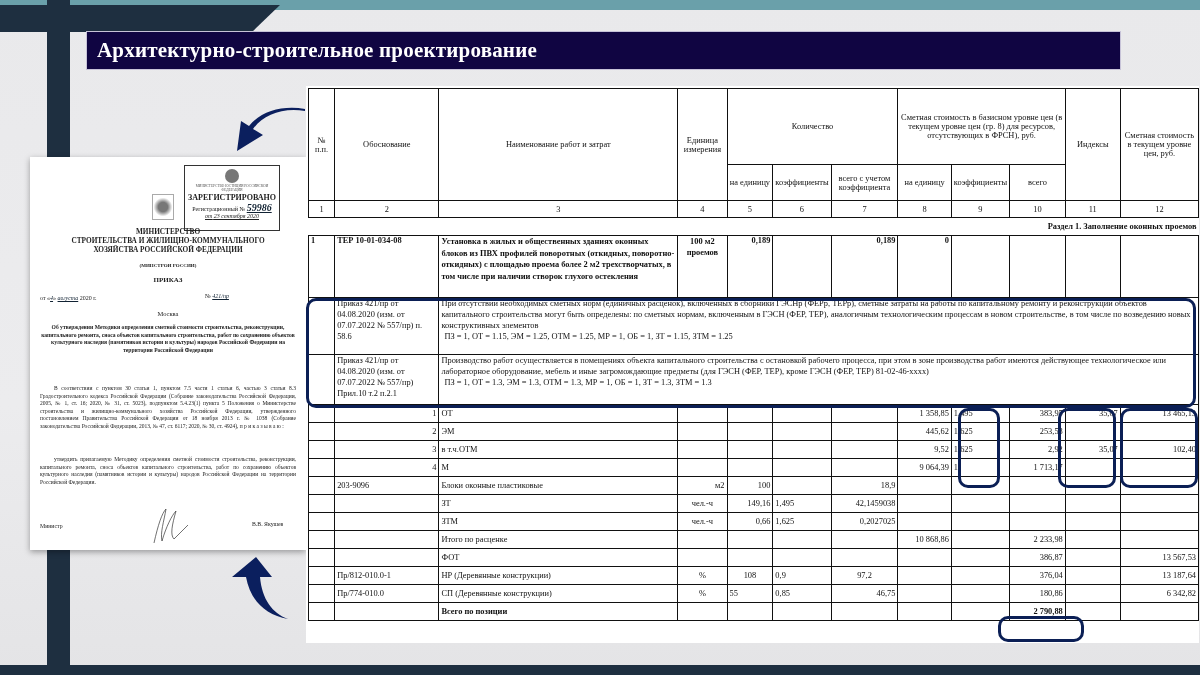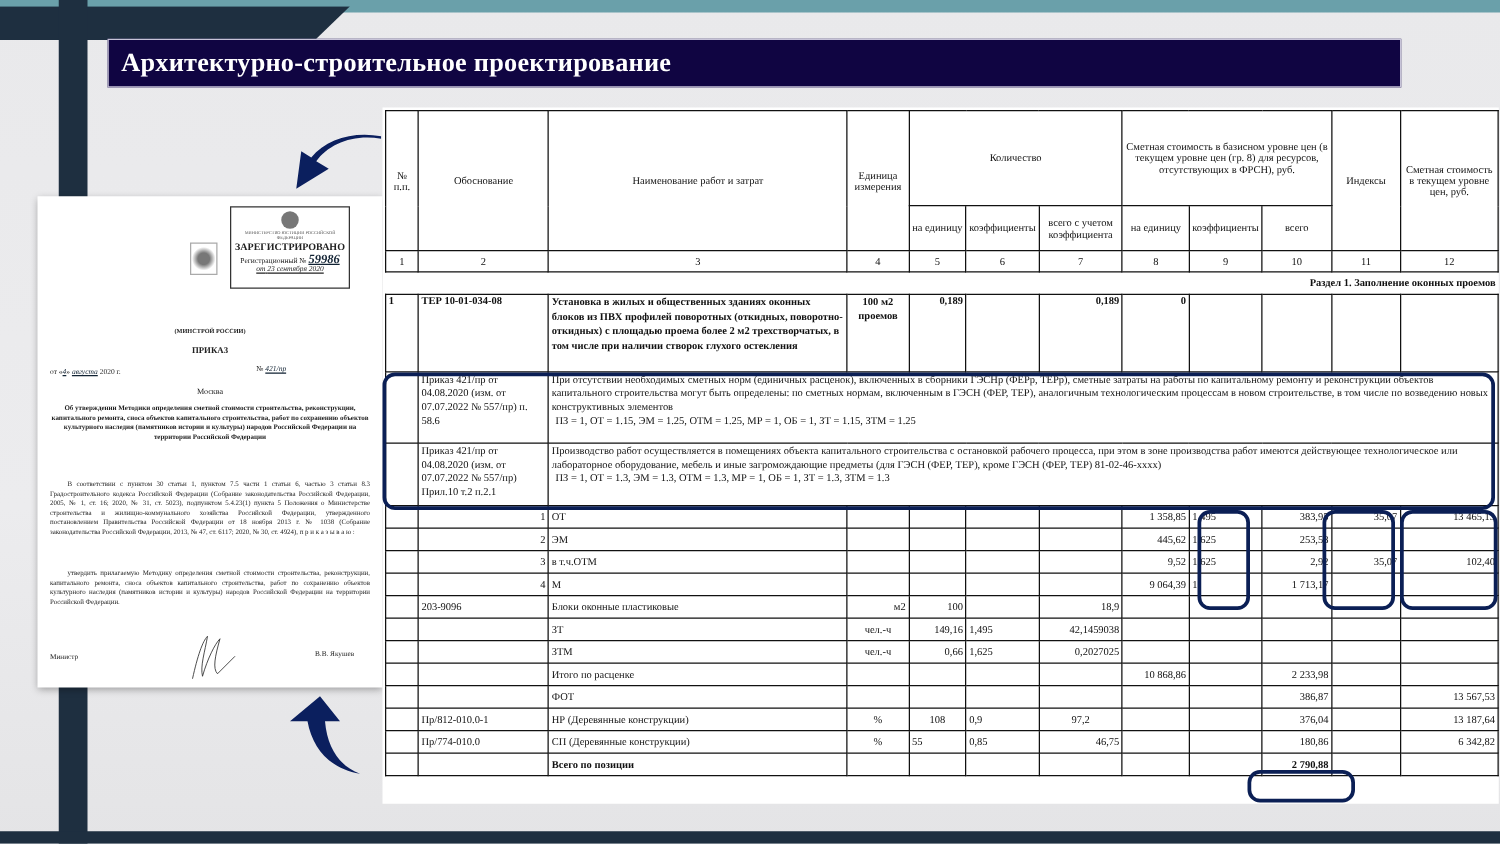--- a/index.html
+++ b/index.html
@@ -78,20 +78,25 @@
 
 <div class="abs doc">
   <div class="stamp">
     <span class="eagle"></span>
     <div class="tiny">МИНИСТЕРСТВО ЮСТИЦИИ РОССИЙСКОЙ ФЕДЕРАЦИИ</div>
     <div class="reg">ЗАРЕГИСТРИРОВАНО</div>
     <div class="regno"><span>Регистрационный №</span> <b>59986</b></div>
     <div class="regdate"><span>от</span> <span>23 сентября 2020</span></div>
   </div>
   <div class="crest"></div>
+  <div class="ministry">
+    <div>МИНИСТЕРСТВО</div>
+    <div>СТРОИТЕЛЬСТВА И ЖИЛИЩНО-КОММУНАЛЬНОГО</div>
+    <div>ХОЗЯЙСТВА РОССИЙСКОЙ ФЕДЕРАЦИИ</div>
+  </div>
   <div class="ministry-short">(МИНСТРОЙ РОССИИ)</div>
   <div class="prikaz">ПРИКАЗ</div>
   <div class="date"><span>от «</span><i>4</i><span>» </span><i>августа</i><span> 2020 г.</span></div>
   <div class="num"><span>№ </span><i>421/пр</i></div>
   <div class="city">Москва</div>
   <div class="subject">Об утверждении Методики определения сметной стоимости строительства, реконструкции, капитального ремонта, сноса объектов капитального строительства, работ по сохранению объектов культурного наследия (памятников истории и культуры) народов Российской Федерации на территории Российской Федерации</div>
   <div class="body body1">В соответствии с пунктом 30 статьи 1, пунктом 7.5 части 1 статьи 6, частью 3 статьи 8.3 Градостроительного кодекса Российской Федерации (Собрание законодательства Российской Федерации, 2005, № 1, ст. 16; 2020, № 31, ст. 5023), подпунктом 5.4.23(1) пункта 5 Положения о Министерстве строительства и жилищно-коммунального хозяйства Российской Федерации, утвержденного постановлением Правительства Российской Федерации от 18 ноября 2013 г. № 1038 (Собрание законодательства Российской Федерации, 2013, № 47, ст. 6117; 2020, № 30, ст. 4924), п р и к а з ы в а ю :</div>
   <div class="body body2">утвердить прилагаемую Методику определения сметной стоимости строительства, реконструкции, капитального ремонта, сноса объектов капитального строительства, работ по сохранению объектов культурного наследия (памятников истории и культуры) народов Российской Федерации на территории Российской Федерации.</div>
   <div class="minister">Министр</div>
   <svg class="signature" viewBox="0 0 40 40">

